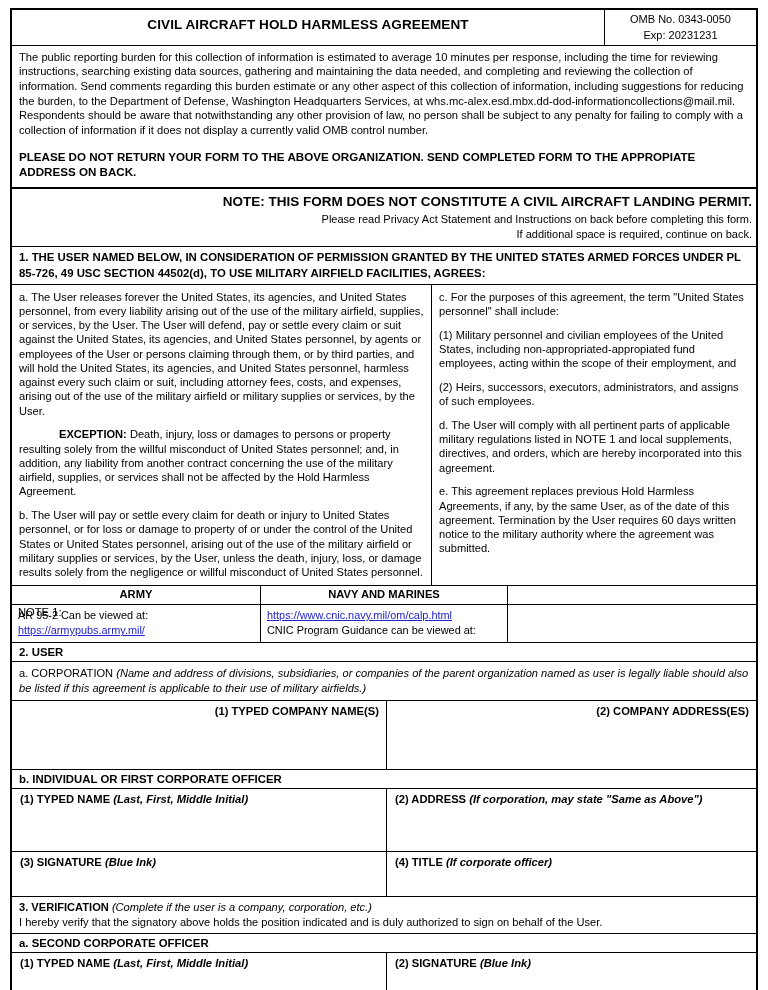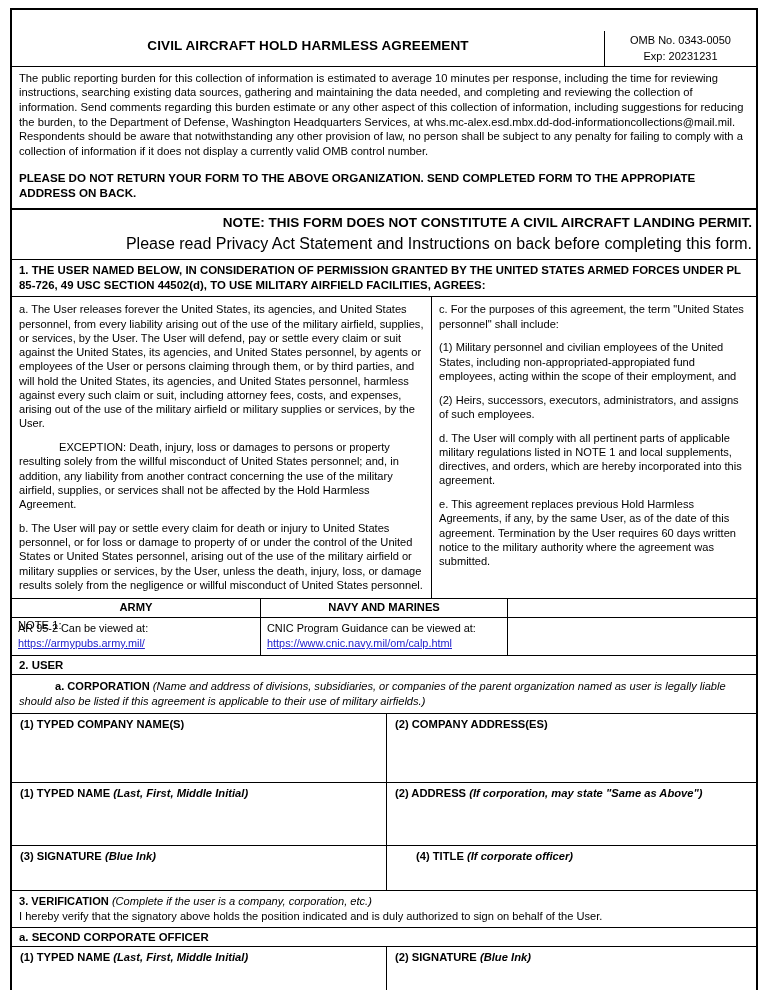--- a/index.html
+++ b/index.html
@@ -23,21 +23,20 @@
 
   .form {
     border: 2px solid #000;
     width: 748px;
   }
 
   
   .hdr-row {
     display: flex;
     border-bottom: 1.5px solid #000;
-    margin-top: 21px;
   }
   .hdr-title {
     flex: 1;
     text-align: center;
     font-weight: bold;
     font-size: 13.5px;
     letter-spacing: .1px;
     padding: 7px 4px 6px 4px;
   }
   .hdr-omb {
@@ -66,21 +65,21 @@
     text-align: right;
     padding: 5px 4px 5px 4px;
     border-bottom: 1.5px solid #000;
   }
   .note-permit .l1 {
     font-weight: bold;
     font-size: 13.5px;
     padding-bottom: 3px;
   }
   .note-permit .l2, .note-permit .l3 {
-    font-size: 16px;
+    font-size: 11px;
     line-height: 1.35;
   }
 
   .sec1-head {
     font-weight: bold;
     font-size: 11.4px;
     padding: 3px 6px 3px 7px;
     line-height: 1.32;
     border-bottom: 1px solid #000;
   }
@@ -92,21 +91,21 @@
   }
   .col {
     padding: 5px 7px 6px 7px;
     font-size: 11.1px;
     line-height: 1.285;
   }
   .col-l { width: 420px; border-right: 1px solid #000; }
   .col-r { flex: 1; }
   .col p { margin: 0 0 9.5px 0; }
   .col p:last-child { margin-bottom: 0; }
-  .col b { font-weight: normal; padding-left: 40px; }
+  .col b { font-weight: bold; padding-left: 40px; }
 
   
   .note1 { border-bottom: 1.5px solid #000; }
   .note1-hdr, .note1-body { display: flex; }
   .note1-hdr { border-bottom: 1px solid #000; }
   .n-c1 { width: 249px; border-right: 1px solid #000; }
   .n-c2 { width: 247px; border-right: 1px solid #000; }
   .n-c3 { flex: 1; }
   .note1-hdr > div {
     font-size: 11.2px;
@@ -137,34 +136,34 @@
     font-size: 11.4px;
     padding: 3px 7px 3px 7px;
     border-bottom: 1px solid #000;
   }
   .para-block {
     font-size: 11.1px;
     padding: 4px 7px 4px 7px;
     line-height: 1.32;
     border-bottom: 1px solid #000;
   }
-  .para-block b { font-weight: bold; margin-left: 36px; }
+  .para-block b { font-weight: normal; }
   .para-block i { font-style: italic; }
 
   .frow { display: flex; border-bottom: 1px solid #000; }
-  .frow-thick { border-bottom: 1.5px solid #000; gap: 21px; }
+  .frow-thick { border-bottom: 1.5px solid #000; }
   .fcell {
     padding: 4px 7px 2px 8px;
     font-size: 11.2px;
   }
   .fcell-l { width: 375px; border-right: 1px solid #000; }
   .fcell-r { flex: 1; }
   .fcell b { font-weight: bold; }
   .fcell i { font-style: italic; font-weight: bold; text-align: center; }
-  .h-68 { height: 68px; }
+  .h-68 { height: 68px; text-align: right; }
   .h-62 { height: 62px; }
   .h-44 { height: 44px; }
   .h-50 { height: 50px; }
 
   .verif {
     font-size: 11.1px;
     padding: 3px 7px 3px 7px;
     line-height: 1.36;
     border-bottom: 1px solid #000;
   }
@@ -186,20 +185,21 @@
     </div>
 
     <div class="burden">
       <p>The public reporting burden for this collection of information is estimated to average 10 minutes per response, including the time for reviewing instructions, searching existing data sources, gathering and maintaining the data needed, and completing and reviewing the collection of information. Send comments regarding this burden estimate or any other aspect of this collection of information, including suggestions for reducing the burden, to the Department of Defense, Washington Headquarters Services, at whs.mc-alex.esd.mbx.dd-dod-informationcollections@mail.mil. Respondents should be aware that notwithstanding any other provision of law, no person shall be subject to any penalty for failing to comply with a collection of information if it does not display a currently valid OMB control number.</p>
       <p class="strong-note">PLEASE DO NOT RETURN YOUR FORM TO THE ABOVE ORGANIZATION. SEND COMPLETED FORM TO THE APPROPIATE ADDRESS ON BACK.</p>
     </div>
 
     <div class="note-permit">
       <div class="l1">NOTE: THIS FORM DOES NOT CONSTITUTE A CIVIL AIRCRAFT LANDING PERMIT.</div>
       <div class="l2">Please read Privacy Act Statement and Instructions on back before completing this form.</div>
+      <div class="l3">If additional space is required, continue on back.</div>
     </div>
 
     <div class="sec1-head">1. THE USER NAMED BELOW, IN CONSIDERATION OF PERMISSION GRANTED BY THE UNITED STATES ARMED FORCES UNDER PL 85-726, 49 USC SECTION 44502(d), TO USE MILITARY AIRFIELD FACILITIES, AGREES:</div>
 
     <div class="cols">
       <div class="col col-l">
         <p>a. The User releases forever the United States, its agencies, and United States personnel, from every liability arising out of the use of the military airfield, supplies, or services, by the User.  The User will defend, pay or settle every claim or suit against the United States, its agencies, and United States personnel, by agents or employees of the User or persons claiming through them, or by third parties, and will hold the United States, its agencies, and United States personnel, harmless against every such claim or suit, including attorney fees, costs, and expenses, arising out of the use of the military airfield or military supplies or services, by the User.</p>
         <p><b>EXCEPTION:</b><span> Death, injury, loss or damages to persons or property resulting solely from the willful misconduct of United States personnel; and, in addition, any liability from another contract concerning the use of the military airfield, supplies, or services shall not be affected by the Hold Harmless Agreement.</span></p>
         <p>b. The User will pay or settle every claim for death or injury to United States personnel, or for loss or damage to property of or under the control of the United States or United States personnel, arising out of the use of the military airfield or military supplies or services, by the User, unless the death, injury, loss, or damage results solely from the negligence or willful misconduct of United States personnel.</p>
       </div>
@@ -221,41 +221,42 @@
         <div class="n-c2">
           <span class="branch">NAVY AND MARINES</span>
         </div>
       </div>
       <div class="note1-body">
         <div class="n-c1">
           <div>AR 95-2   Can be viewed at:</div>
           <div><a class="lnk" href="#">https://armypubs.army.mil/</a></div>
         </div>
         <div class="n-c2">
+          <div><a class="lnk" href="#">https://www.cnic.navy.mil/om/calp.html</a></div>
           <div>CNIC Program Guidance can be viewed at:</div>
-          <div><a class="lnk" href="#">https://www.cnic.navy.mil/om/calp.html</a></div>
         </div>
       </div>
     </div>
 
     <div class="bar">2. USER</div>
 
     <div class="para-block">
       <b>a. CORPORATION</b><i> (Name and address of divisions, subsidiaries, or companies of the parent organization named as user is legally liable should also be listed if this agreement is applicable to their use of military airfields.)</i>
     </div>
 
     <div class="frow">
       <div class="fcell fcell-l h-68">
         <b>(1) TYPED COMPANY NAME(S)</b>
       </div>
       <div class="fcell fcell-r h-68">
         <b>(2) COMPANY ADDRESS(ES)</b>
       </div>
     </div>
 
+    <div class="bar">b. INDIVIDUAL OR FIRST CORPORATE OFFICER</div>
 
     <div class="frow">
       <div class="fcell fcell-l h-62">
         <b>(1) TYPED NAME</b><i> (Last, First, Middle Initial)</i>
       </div>
       <div class="fcell fcell-r h-62">
         <b>(2) ADDRESS</b><i> (If corporation, may state "Same as Above")</i>
       </div>
     </div>
 

